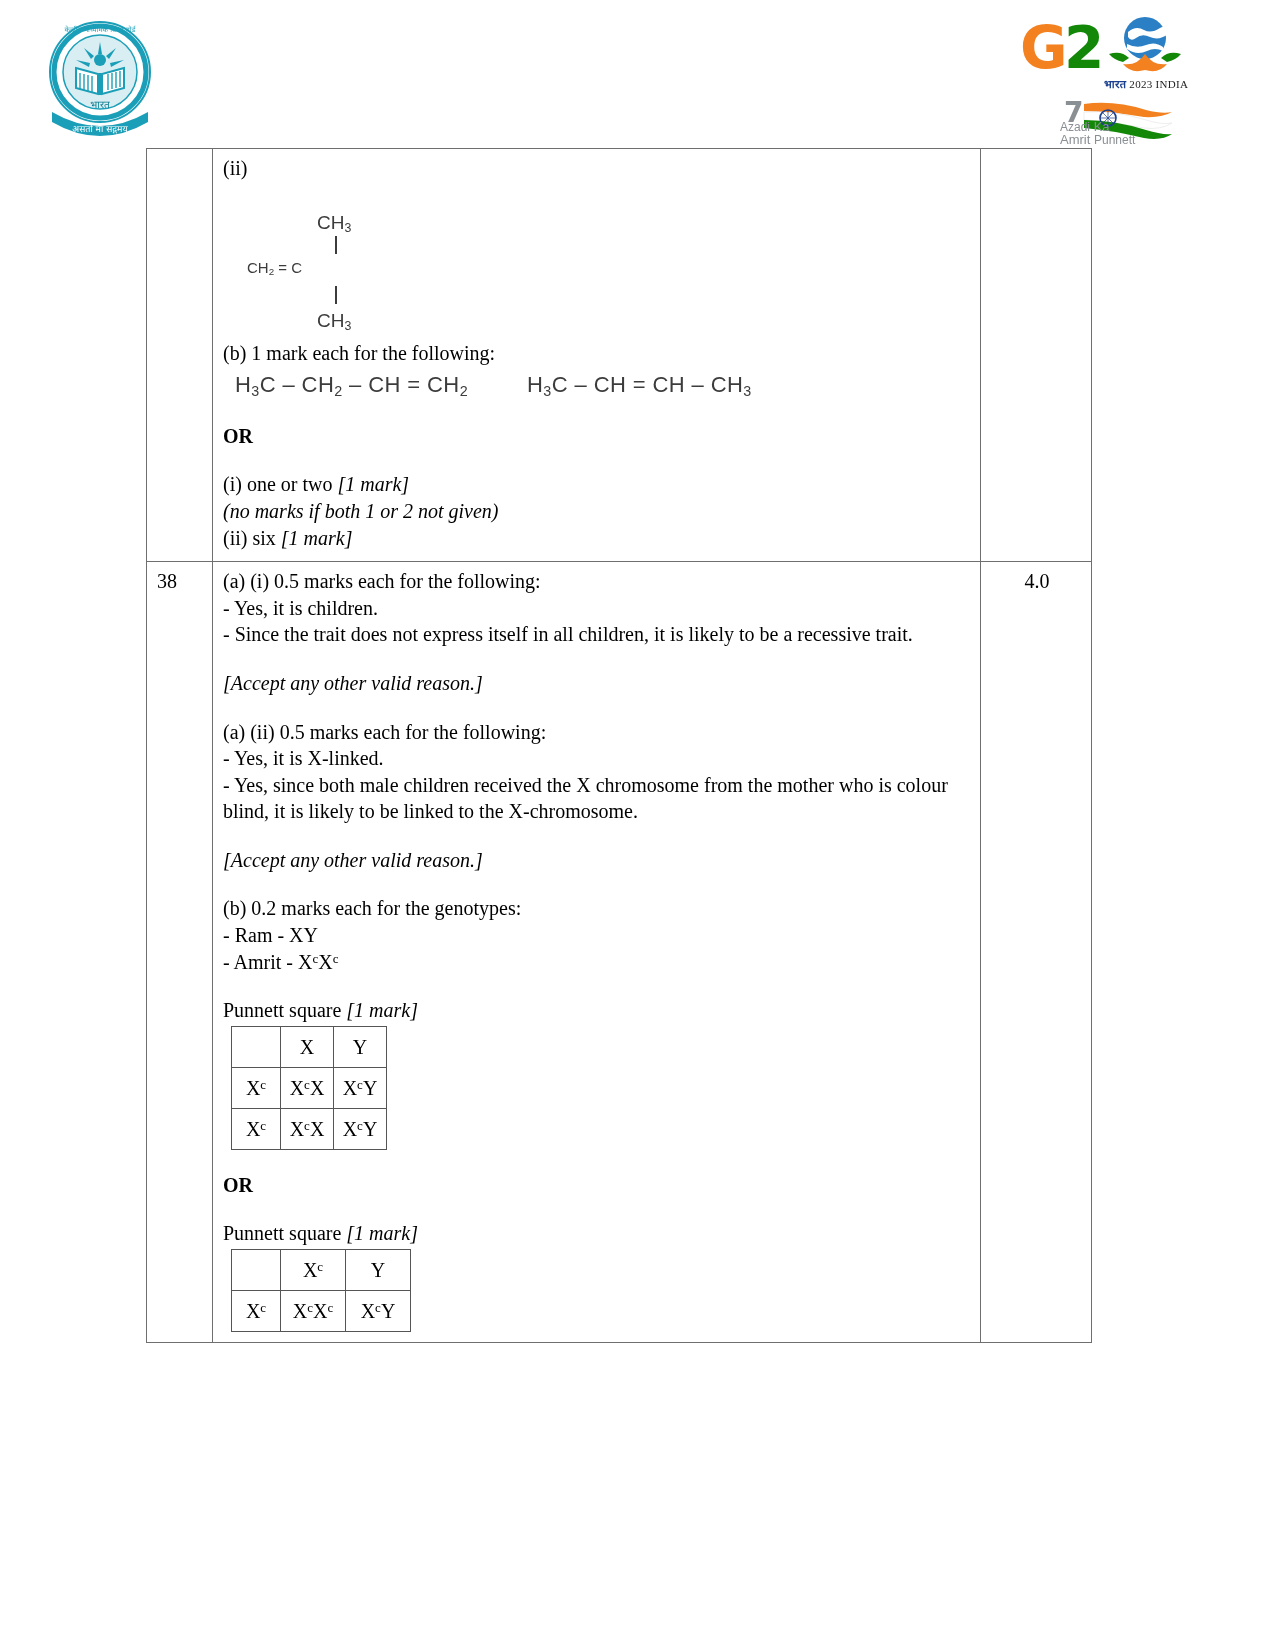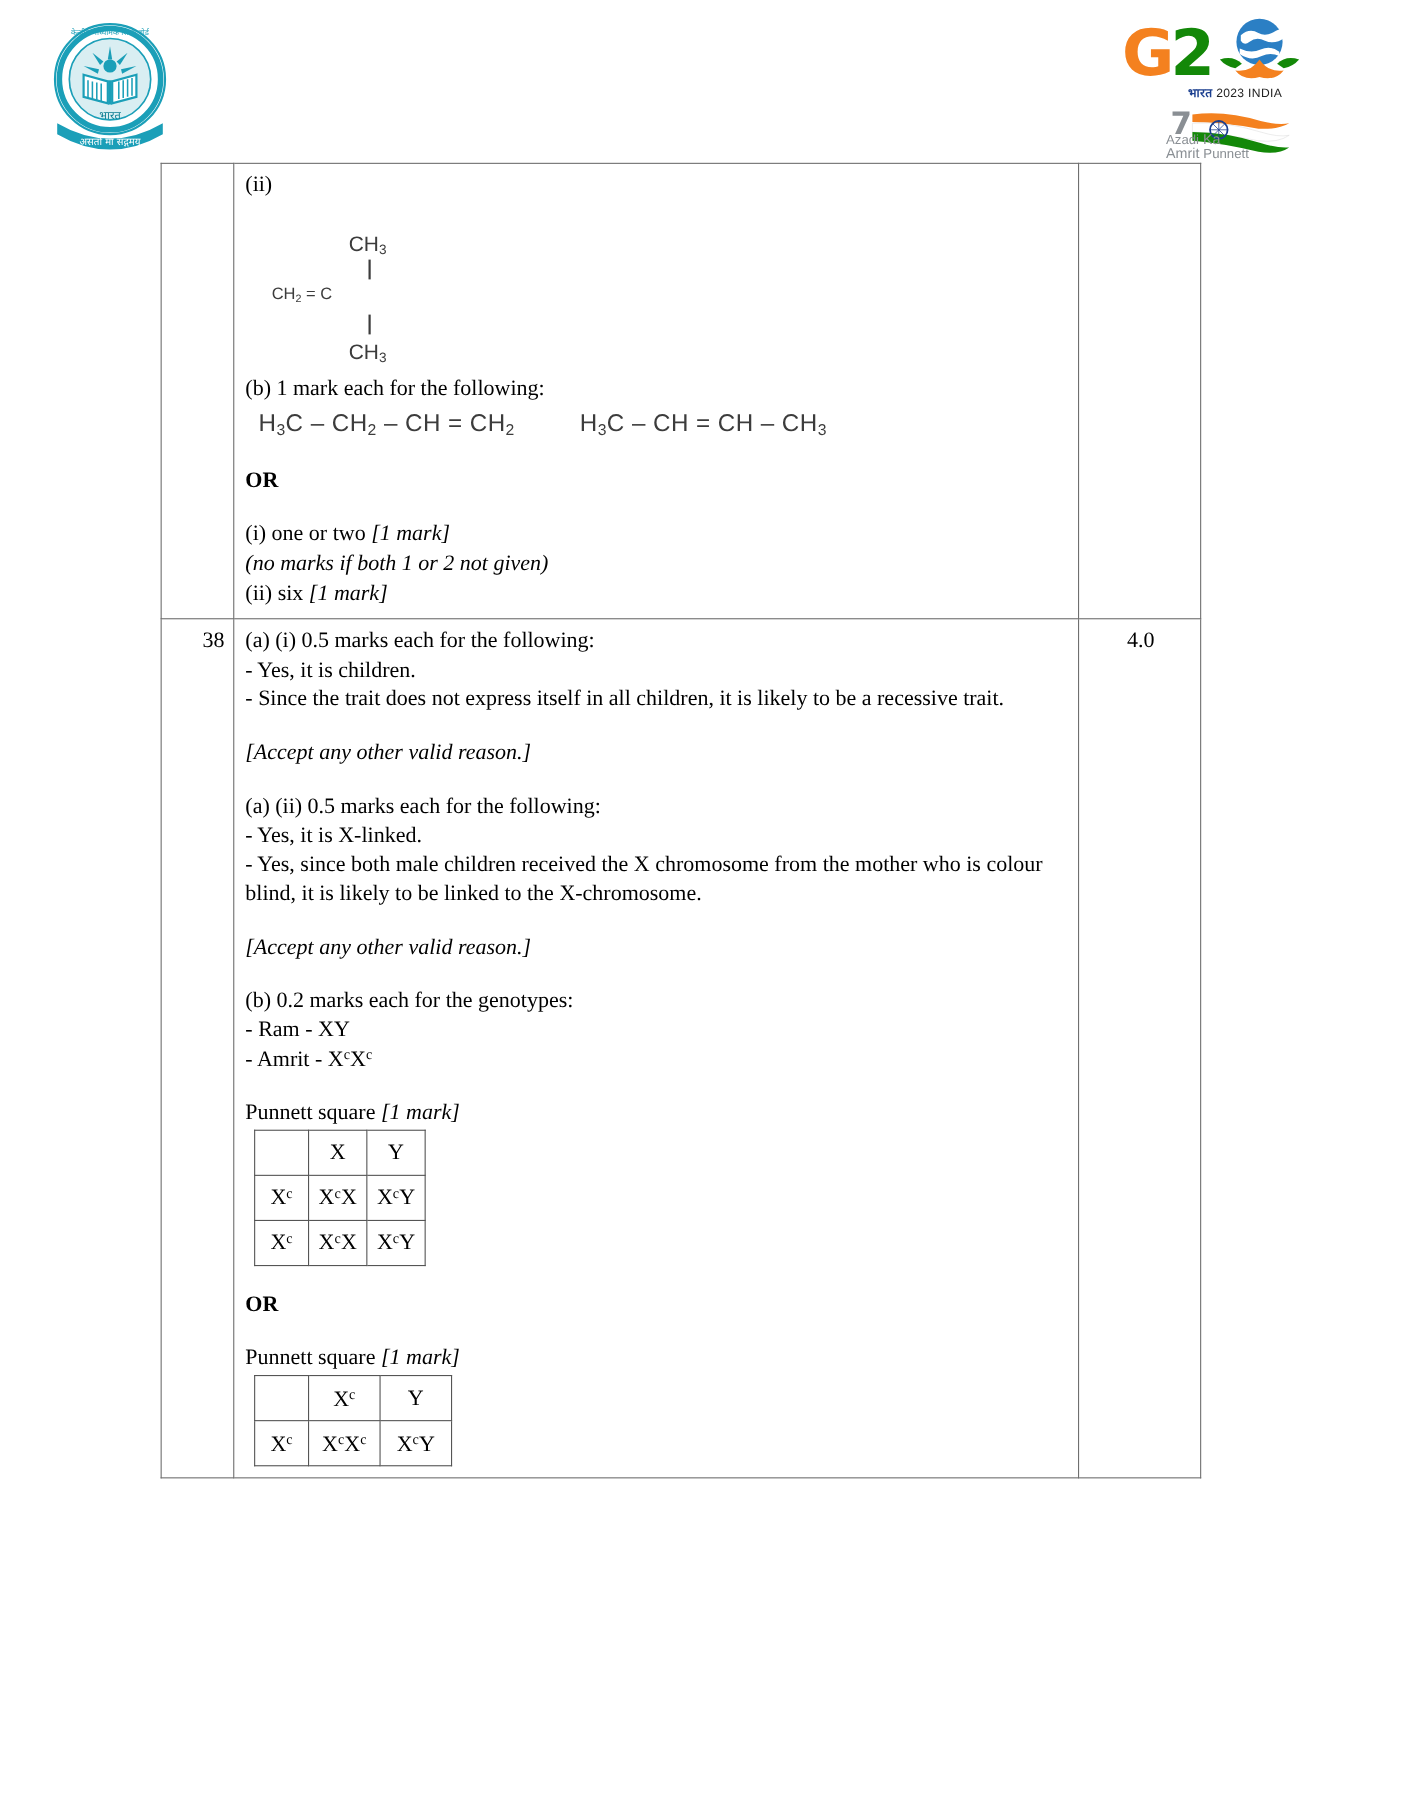--- a/index.html
+++ b/index.html
@@ -10,22 +10,22 @@
     color:#000;
     position:relative;
     overflow:hidden;
   }
 
   
   .header { position:absolute; top:0; left:0; width:1275px; height:150px; }
 
   .cbse-logo { position:absolute; left:38px; top:16px; width:124px; height:128px; }
   .g20-logo  { position:absolute; left:1020px; top:14px; width:178px; height:70px; }
-  .g20-sub   { position:absolute; left:1080px; top:76px; font-size:11px;
-               font-family:Liberation Sans, sans-serif; letter-spacing:.3px; white-space:nowrap; }
+  .g20-sub   { position:absolute; left:1104px; top:76px; font-size:11px;
+               font-family:Liberation Serif, serif; letter-spacing:.3px; white-space:nowrap; }
   .g20-sub .hi { color:#1b3f8f; font-weight:bold; }
   .g20-sub .yr { color:#222; }
   .azadi-logo{ position:absolute; left:1062px; top:96px; width:140px; height:52px; }
   .azadi-txt { position:absolute; left:1060px; top:120px; font-size:13px; color:#8a8f94;
                font-family:"Liberation Sans", sans-serif; line-height:1.0; white-space:nowrap;}
   .azadi-txt .big { font-size:12px;text-align:center; }
 
   
   .doc-table {
     position:absolute;
@@ -35,21 +35,21 @@
     table-layout:fixed;
     padding-left:44px;
   }
   .doc-table td {
     border:1px solid #6f6f6f;
     vertical-align:top;
     padding:6px 8px 10px 10px;
     font-size:20px;
     line-height:1.33;
   }
-  .col-no   { width:66px;  text-align:right; padding-top:56px; font-size:20px;}
+  .col-no   { width:66px;  text-align:left; padding-top:56px; font-size:20px;}
   .col-body { width:768px; }
   .col-mark { width:111px;  text-align:center; padding-top:56px; font-size:20px;}
 
   p.t { margin:0 0 0 0; }
   .gap { height:22px; }
   .bold { font-weight:bold; }
   .ital { font-style:italic; }
 
   
   .chem-block {

